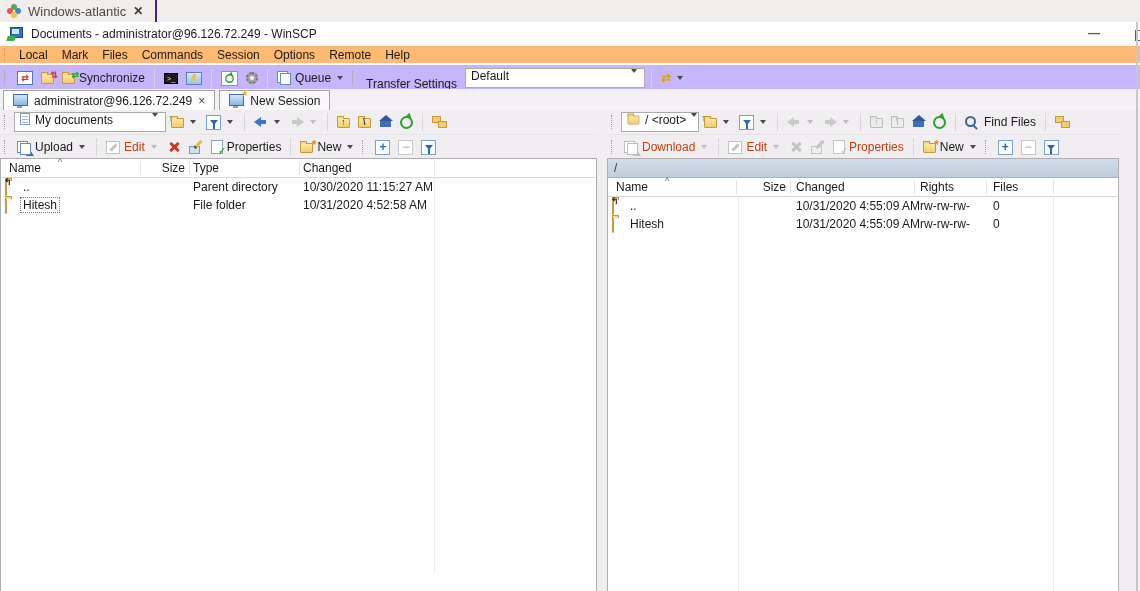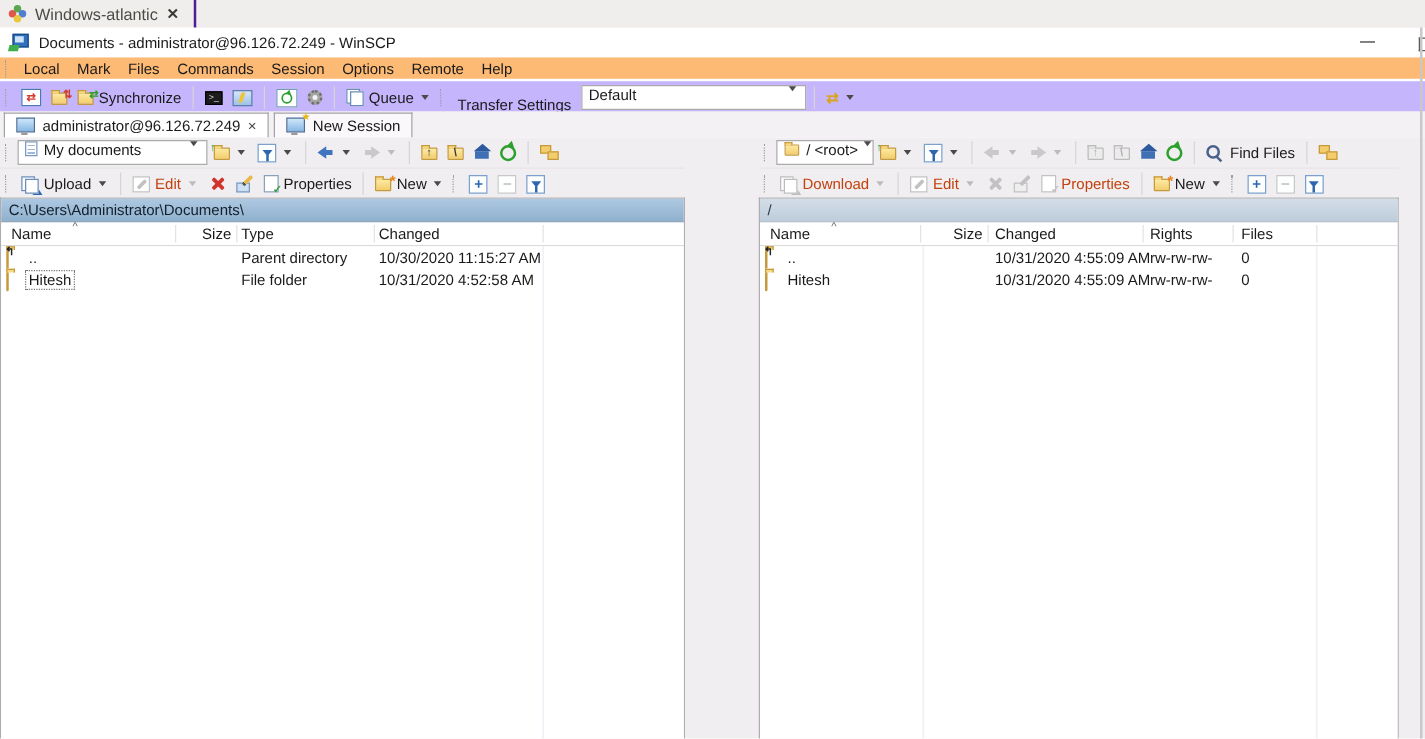--- a/index.html
+++ b/index.html
@@ -44,21 +44,21 @@
   
   #sessionbar{top:89px;height:21px;background:#f4f1f4;align-items:flex-end;padding-left:3px;gap:4px}
   .stab{display:flex;align-items:center;gap:6px;height:20px;padding:0 9px;box-sizing:border-box;
         border:1px solid #a5a2a5;border-bottom:none;background:#fff}
   .stab.new{background:#faf8fa}
   .stab-close{color:#444;font-size:12px}
 
   
   #panels{position:absolute;top:110px;bottom:0;left:0;right:0;background:#f1eef1}
   .panel{position:absolute;top:0;bottom:0}
-  #left-panel{left:0;width:548px}
+  #left-panel{left:0;width:597px}
   #right-panel{left:607px;width:512px}
   .ptb{position:absolute;left:0;right:0;height:24px;display:flex;align-items:center;padding-left:2px;gap:2px}
   .ptb.row1{top:0}
   .ptb.row2{top:24px;border-top:1px solid #e7e4e7}
   .filebox{position:absolute;top:48px;left:0;right:0;bottom:0;background:#fff;
            border:1px solid #b0adb0;border-bottom:none}
   .pathbar{height:19px;box-sizing:border-box;display:flex;align-items:center;padding:0 6px;white-space:nowrap}
   .pathbar.active{background:linear-gradient(#aec8e1,#8fb1ce);border-bottom:1px solid #7b93a9;color:#14202c}
   .pathbar.inactive{background:linear-gradient(#d3dde8,#becddb);border-bottom:1px solid #a6b3c0;color:#2c3944}
   .lheader{position:relative;height:18px;border-bottom:1px solid #dadada;background:#fff}
@@ -348,21 +348,20 @@
         <span class="tbtn">
             <span class="box gray">−</span>
           </span>
         <span class="tbtn">
             <span class="box">
               <span class="fnl"></span>
             </span>
           </span>
       </div>
       <div class="filebox">
-        <div class="pathbar active">C:\Users\Administrator\Documents\</div>
         <div class="lheader">
           <span class="hcell" style="left:8px">Name</span>
           <span class="sort" style="left:57px">^</span>
           <span class="hsep" style="left:139px"></span>
           <span class="hcell" style="left:142px;width:42px;text-align:right">Size</span>
           <span class="hsep" style="left:188px"></span>
           <span class="hcell" style="left:192px">Type</span>
           <span class="hsep" style="left:298px"></span>
           <span class="hcell" style="left:302px">Changed</span>
           <span class="hsep" style="left:433px"></span>

